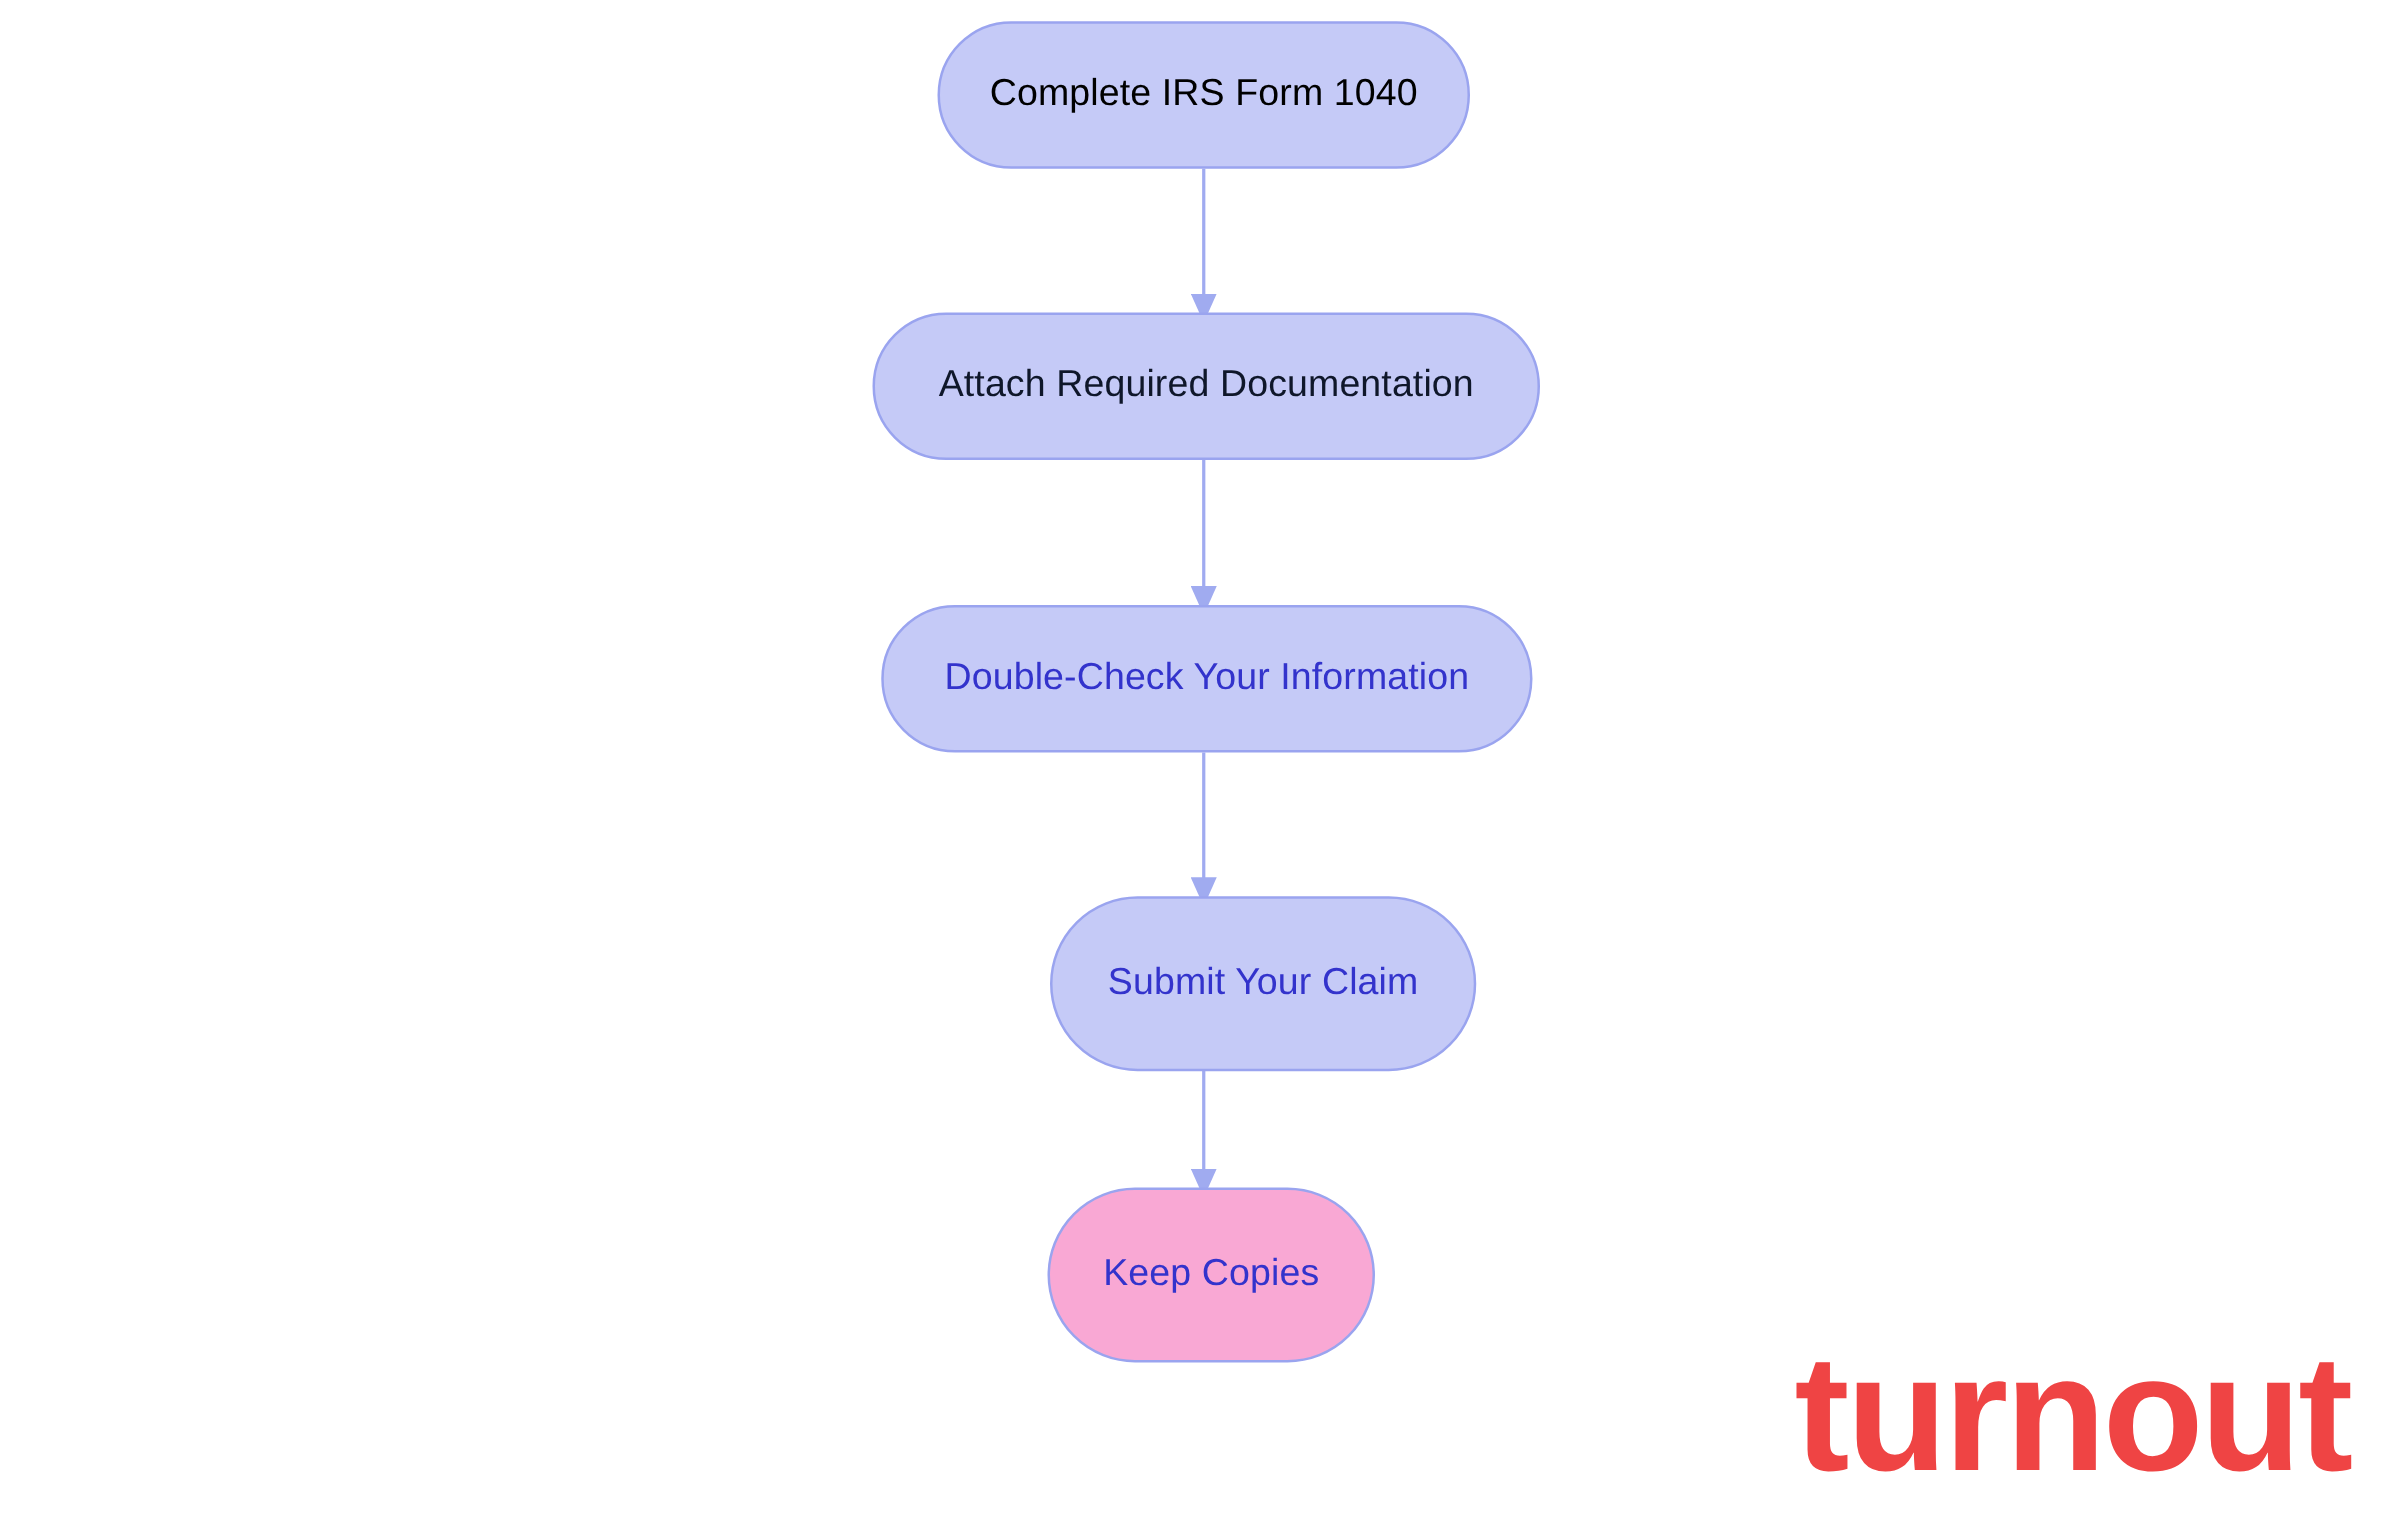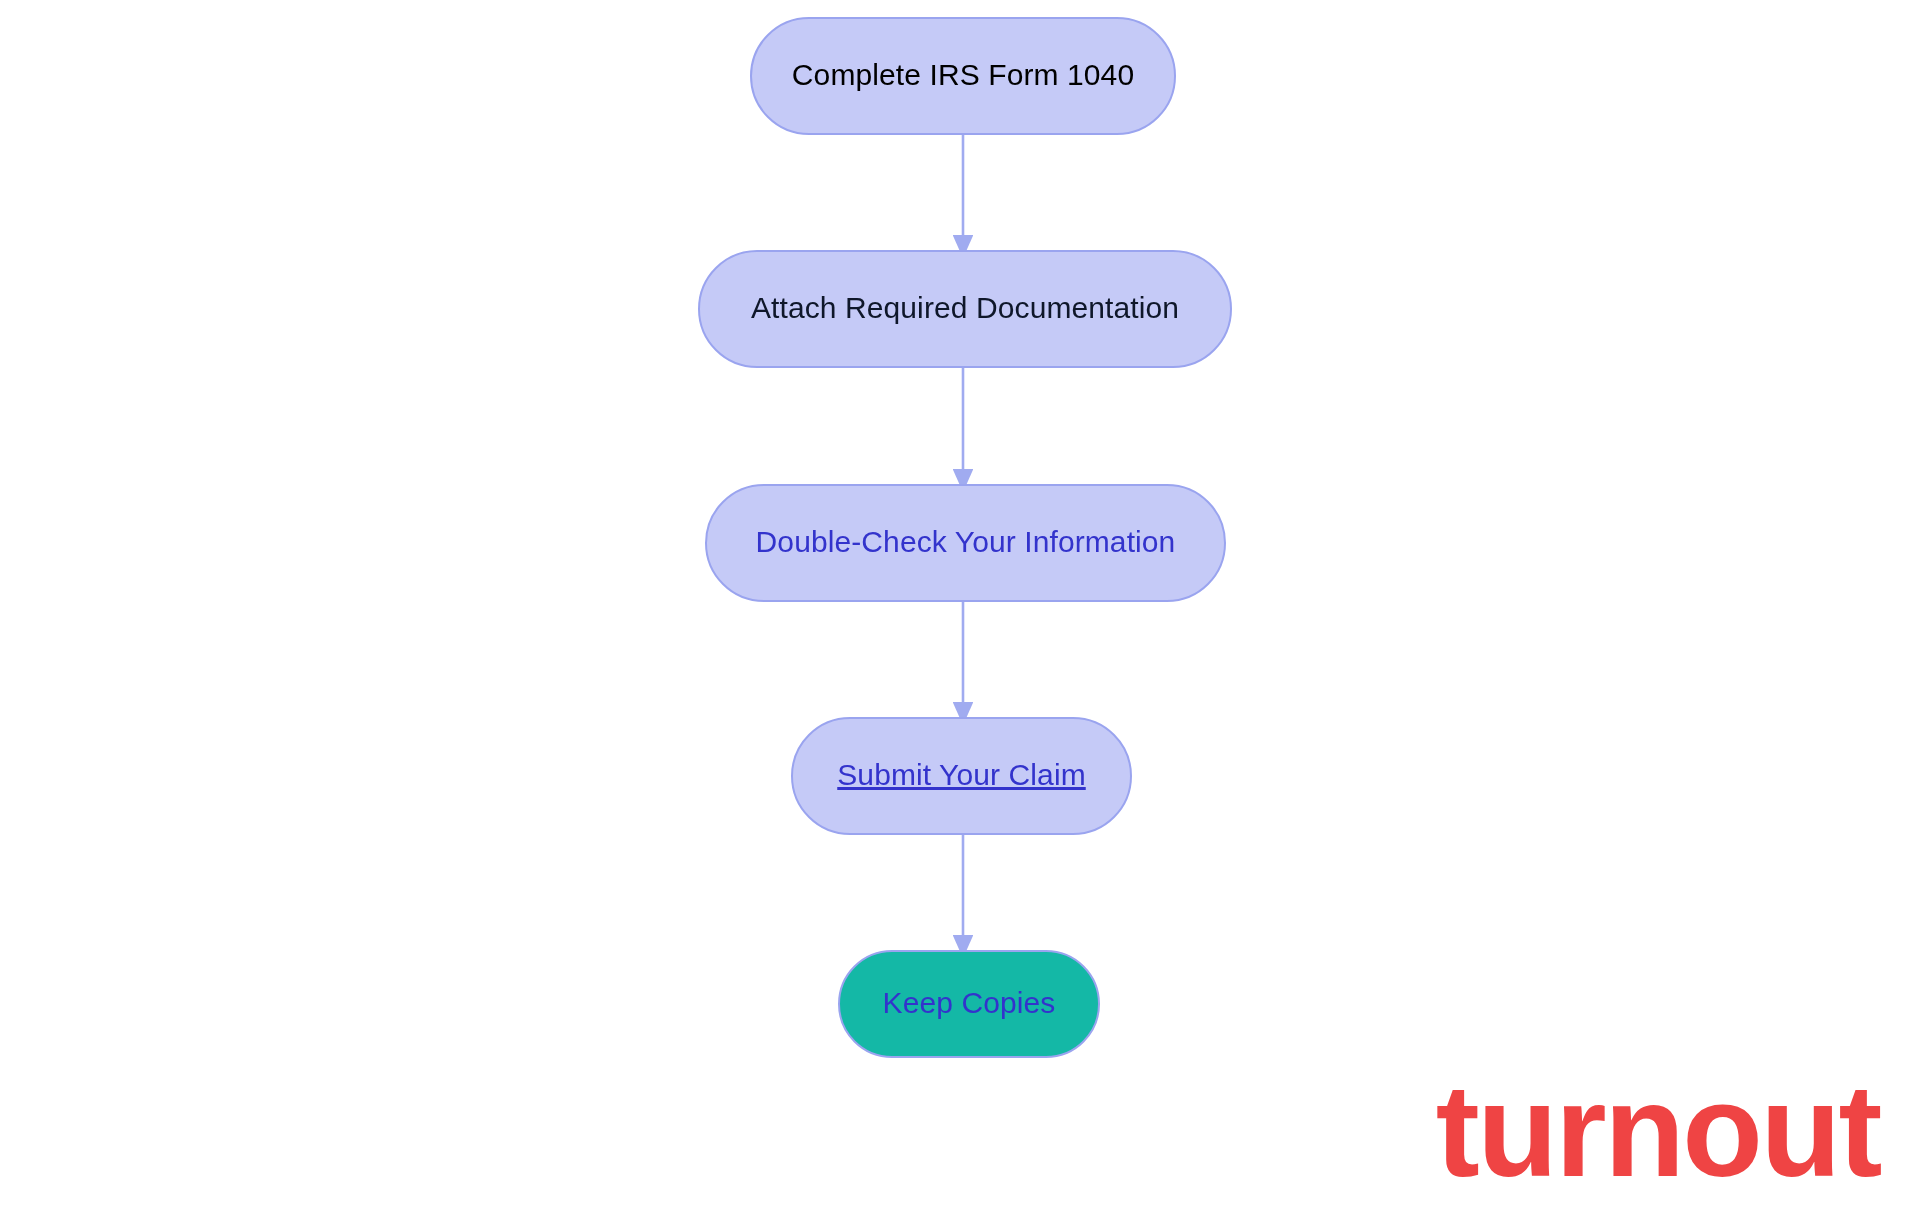--- a/index.html
+++ b/index.html
@@ -95,23 +95,23 @@
   </div>
 
   <div class="node" style="left: 698px; top: 250px; width: 534px; height: 118px; background: rgb(197, 202, 247); border-color: rgb(154, 164, 239); color: #0f172a;">
     <span class="node-label">Attach Required Documentation</span>
   </div>
 
   <div class="node" style="left: 705px; top: 484px; width: 521px; height: 118px; background: rgb(197, 202, 247); border-color: rgb(154, 164, 239); color: rgb(51, 51, 204);">
     <span class="node-label">Double-Check Your Information</span>
   </div>
 
-  <div class="node" style="left: 791px; top: 717px; width: 341px; height: 118px; background: rgb(197, 202, 247); border-color: rgb(154, 164, 239); color: rgb(51, 51, 204); text-decoration: underline;">
+  <div class="node" style="left: 840px; top: 717px; width: 341px; height: 140px; background: rgb(197, 202, 247); border-color: rgb(154, 164, 239); color: rgb(51, 51, 204);">
     <span class="node-label">Submit Your Claim</span>
   </div>
 
-  <div class="node" style="left: 838px; top: 950px; width: 262px; height: 108px; background: #14b8a6; border-color: rgb(154, 164, 239); color: rgb(51, 51, 204);">
+  <div class="node" style="left: 838px; top: 950px; width: 262px; height: 140px; background: #f9a8d4; border-color: rgb(154, 164, 239); color: rgb(51, 51, 204);">
     <span class="node-label">Keep Copies</span>
   </div>
 
   <div id="brand-logo" style="color: #ef4444;">turnout</div>
 
 </div>
 
 </body></html>

